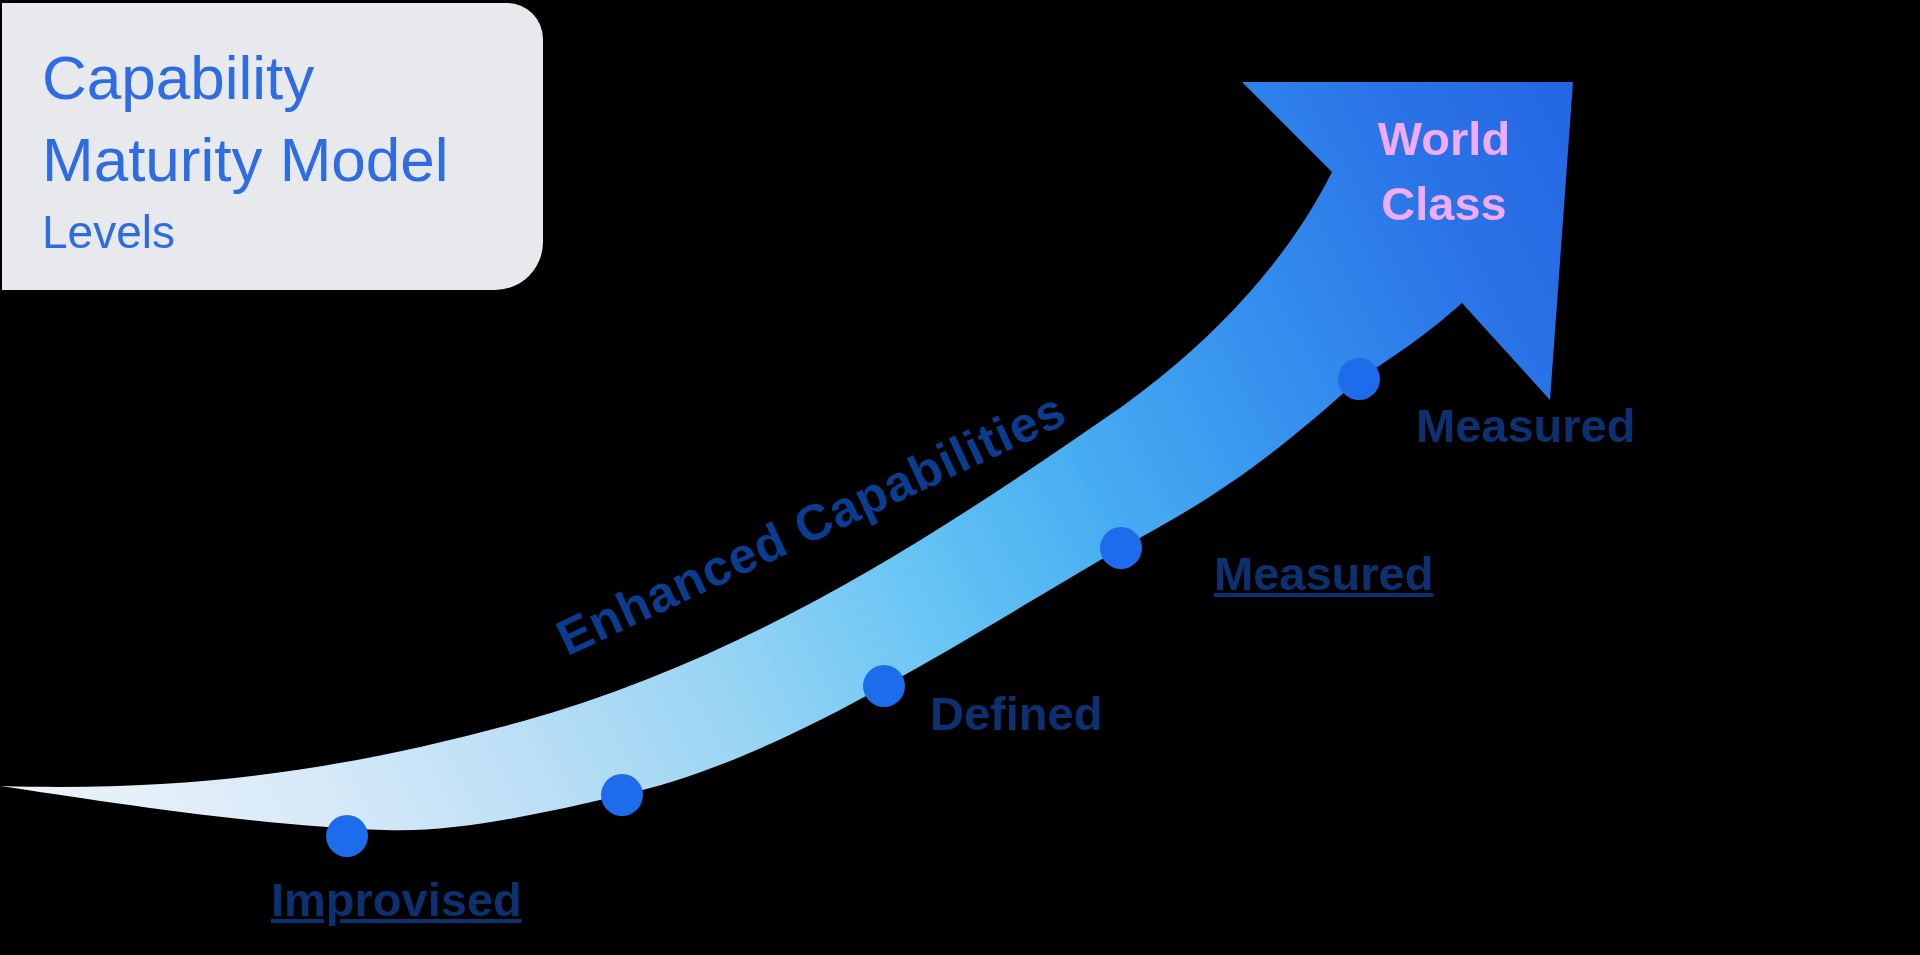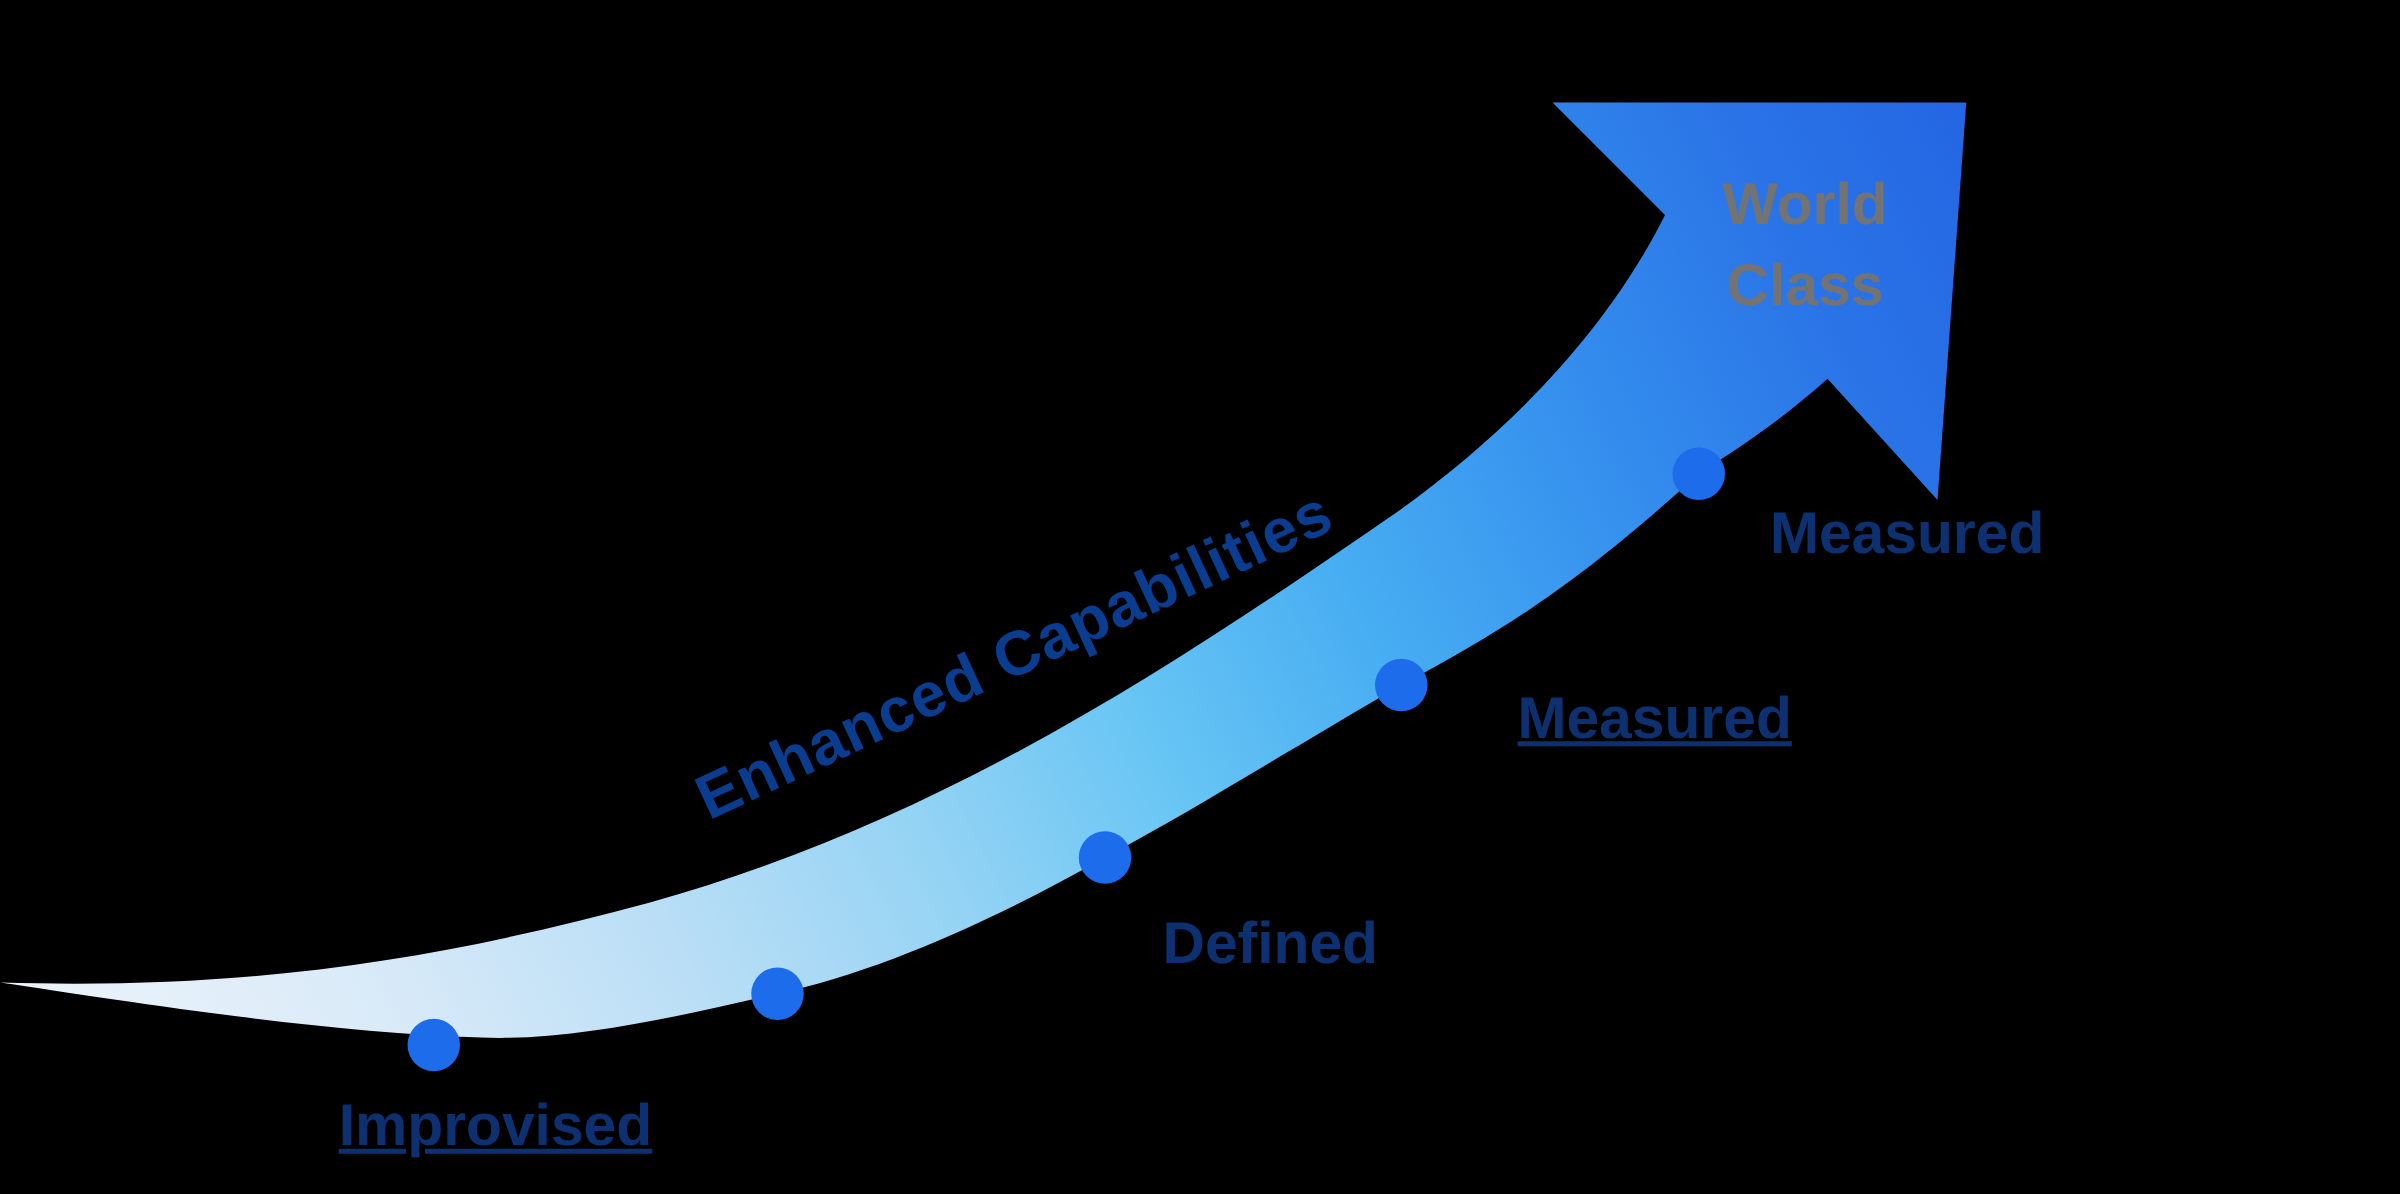--- a/index.html
+++ b/index.html
@@ -61,34 +61,33 @@
   }
   .level-label {
     position: absolute;
     color: #0d3070;
     font-size: 47px;
     font-weight: 700;
     white-space: nowrap;
   }
   #label-improvised { left: 271px; top: 872px; text-decoration: underline; }
   #label-repeatable { left: 658px; top: 812px; }
-  #label-defined    { left: 930px; top: 686px; margin-top: 40px; }
+  #label-defined    { left: 930px; top: 686px; }
   #label-measured   { left: 1214px; top: 546px; text-decoration: underline; }
   #label-optimized  { left: 1416px; top: 398px; }
   .arrow-text {
     position: absolute;
     left: 1318px;
     top: 106px;
     width: 252px;
     text-align: center;
-    color: #737373;
+    color: #f0abfc;
     font-size: 47px;
     line-height: 65px;
     font-weight: 700;
-    margin-top: 24px;
   }
 </style>
 </head>
 <body>
 
 <div id="stage">
 
   <svg id="arrow-svg" width="1920" height="955" viewBox="0 0 1920 955">
     <defs>
       <linearGradient id="swooshGrad" gradientUnits="userSpaceOnUse" x1="0" y1="880" x2="1600" y2="60">
@@ -120,20 +119,25 @@
          C 255,826 95,800 0,786
          Z" fill="url(#swooshGrad)"></path>
 
     <circle cx="347" cy="836" r="21" fill="#1c6ceb"></circle>
     <circle cx="622" cy="795" r="21" fill="#1c6ceb"></circle>
     <circle cx="884" cy="686" r="21" fill="#1c6ceb"></circle>
     <circle cx="1121" cy="548" r="21" fill="#1c6ceb"></circle>
     <circle cx="1359" cy="379" r="21" fill="#1c6ceb"></circle>
   </svg>
 
+  <div class="title-card">
+    <div class="title-line">Capability</div>
+    <div class="title-line">Maturity Model</div>
+    <div class="title-sub">Levels</div>
+  </div>
 
   <div class="curve-annotation">Enhanced Capabilities</div>
 
   <div class="arrow-text">
     <div>World</div>
     <div>Class</div>
   </div>
 
   <div class="level-label" id="label-improvised">Improvised</div>
   <div class="level-label" id="label-defined">Defined</div>

